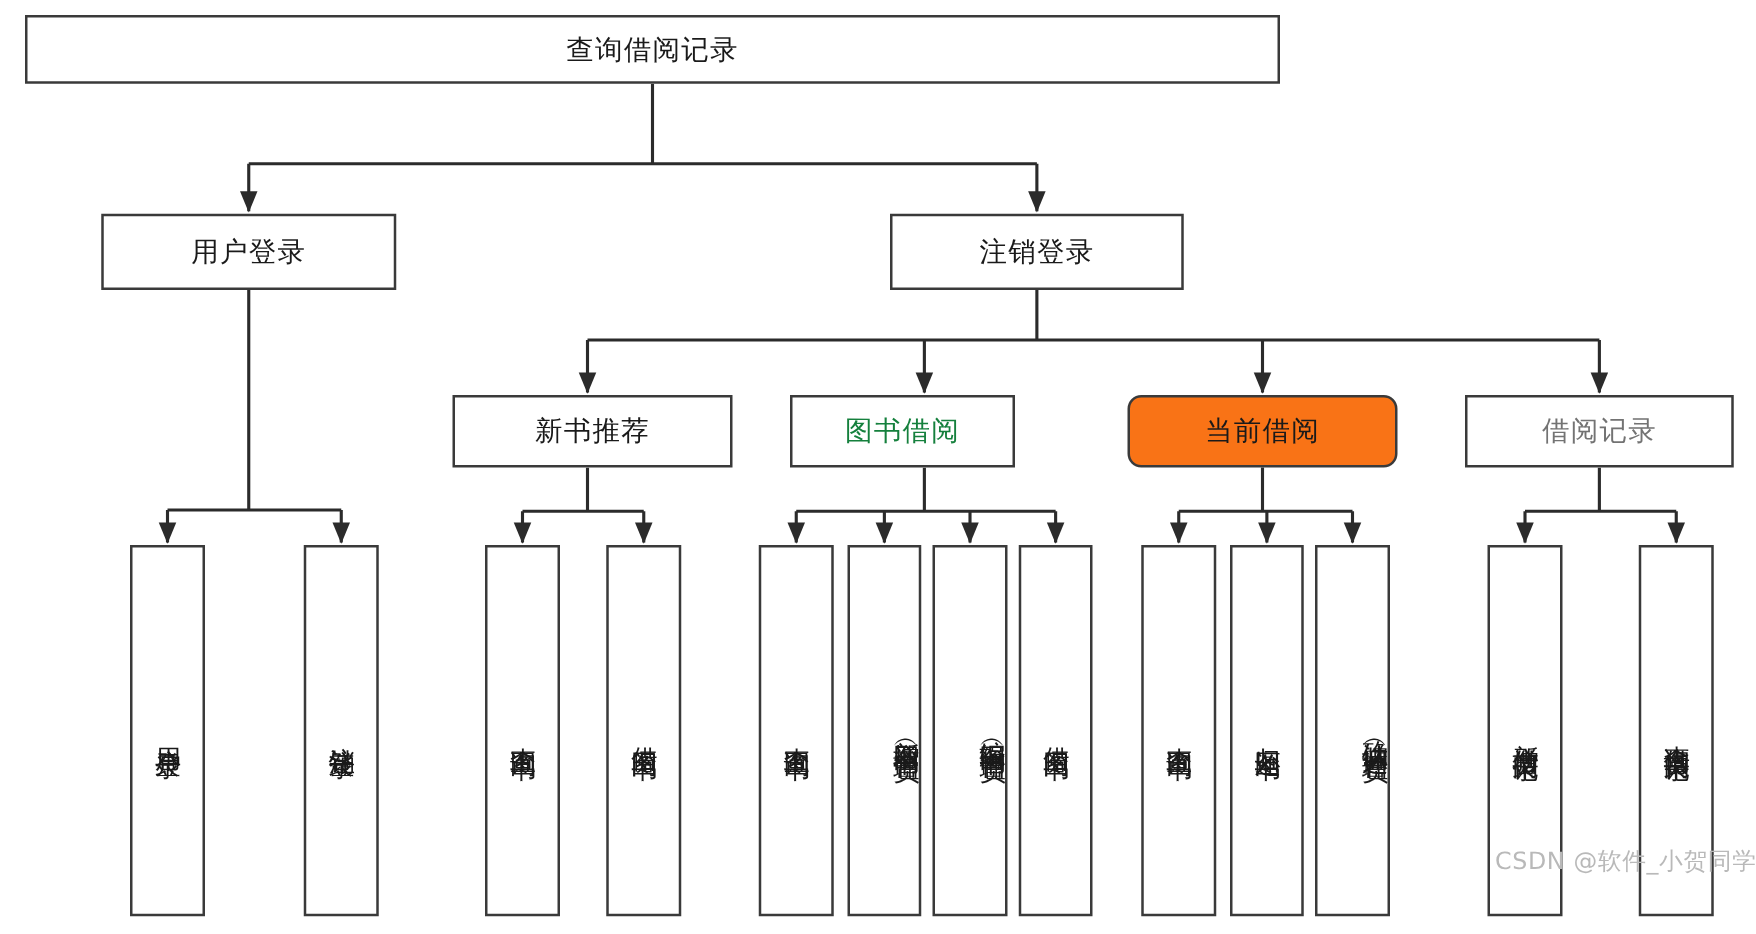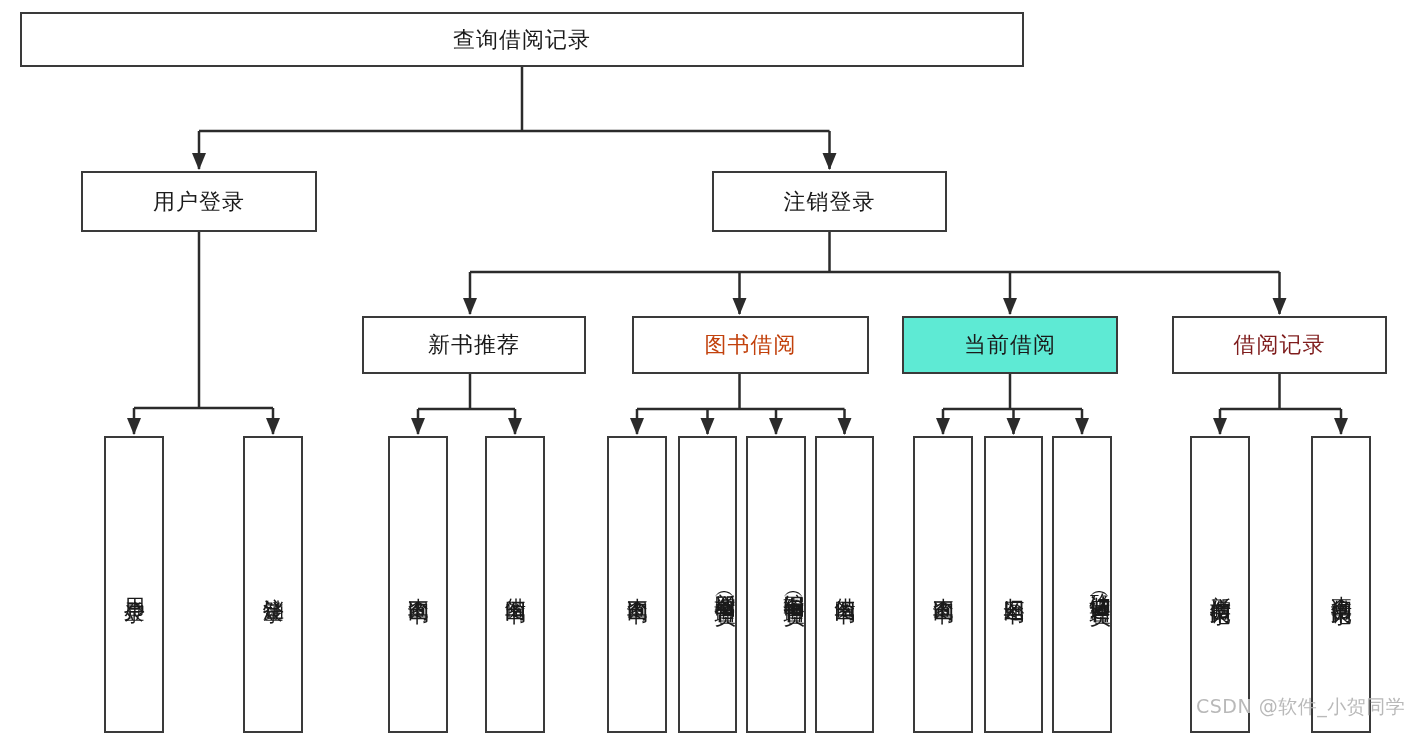--- a/index.html
+++ b/index.html
@@ -116,31 +116,31 @@
       <line x1="1220" y1="409" x2="1220" y2="434" stroke="#2b2b2b" stroke-width="2.5"></line>
       <polygon points="1213,418 1227,418 1220,435" fill="#2b2b2b"></polygon>
       <line x1="1341" y1="409" x2="1341" y2="434" stroke="#2b2b2b" stroke-width="2.5"></line>
       <polygon points="1334,418 1348,418 1341,435" fill="#2b2b2b"></polygon>
     </svg>
   <div id="nodes">
       <div class="node horizontal node-root" style="left: 20px; top: 12px; width: 1004px; height: 55px; border-color: rgb(58, 58, 58); background: rgb(255, 255, 255); color: rgb(26, 26, 26);">查询借阅记录</div>
       <div class="node horizontal" style="left: 81px; top: 171px; width: 236px; height: 61px; border-color: rgb(58, 58, 58); background: rgb(255, 255, 255); color: rgb(26, 26, 26);">用户登录</div>
       <div class="node horizontal" style="left: 712px; top: 171px; width: 235px; height: 61px; border-color: rgb(58, 58, 58); background: rgb(255, 255, 255); color: rgb(26, 26, 26);">注销登录</div>
       <div class="node horizontal" style="left: 362px; top: 316px; width: 224px; height: 58px; border-color: rgb(58, 58, 58); background: rgb(255, 255, 255); color: rgb(26, 26, 26);">新书推荐</div>
-      <div class="node horizontal" style="left: 632px; top: 316px; width: 237px; height: 58px; border-color: rgb(58, 58, 58); background: rgb(255, 255, 255); color: #c2410c;">图书借阅</div>
-      <div class="node horizontal" style="left: 902px; top: 316px; width: 216px; height: 58px; border-color: rgb(58, 58, 58); background: #5eead4; color: rgb(26, 26, 26);">当前借阅</div>
-      <div class="node horizontal" style="left: 1172px; top: 316px; width: 215px; height: 58px; border-color: rgb(58, 58, 58); background: rgb(255, 255, 255); color: #7f1d1d;">借阅记录</div>
+      <div class="node horizontal" style="left: 632px; top: 316px; width: 180px; height: 58px; border-color: rgb(58, 58, 58); background: rgb(255, 255, 255); color: #15803d;">图书借阅</div>
+      <div class="node horizontal" style="left: 902px; top: 316px; width: 216px; height: 58px; border-color: rgb(58, 58, 58); background: #f97316; color: rgb(26, 26, 26); border-radius: 11px;">当前借阅</div>
+      <div class="node horizontal" style="left: 1172px; top: 316px; width: 215px; height: 58px; border-color: rgb(58, 58, 58); background: rgb(255, 255, 255); color: #737373;">借阅记录</div>
       <div class="node vertical" style="left: 104px; top: 436px; width: 60px; height: 297px; border-color: rgb(58, 58, 58); background: rgb(255, 255, 255); color: rgb(26, 26, 26);">用户登录</div>
       <div class="node vertical" style="left: 243px; top: 436px; width: 60px; height: 297px; border-color: rgb(58, 58, 58); background: rgb(255, 255, 255); color: rgb(26, 26, 26);">注销登录</div>
       <div class="node vertical" style="left: 388px; top: 436px; width: 60px; height: 297px; border-color: rgb(58, 58, 58); background: rgb(255, 255, 255); color: rgb(26, 26, 26);">查询图书</div>
       <div class="node vertical" style="left: 485px; top: 436px; width: 60px; height: 297px; border-color: rgb(58, 58, 58); background: rgb(255, 255, 255); color: rgb(26, 26, 26);">借阅图书</div>
       <div class="node vertical" style="left: 607px; top: 436px; width: 60px; height: 297px; border-color: rgb(58, 58, 58); background: rgb(255, 255, 255); color: rgb(26, 26, 26);">查询图书</div>
       <div class="node vertical top-aligned" style="left: 678px; top: 436px; width: 59px; height: 297px; border-color: rgb(58, 58, 58); background: rgb(255, 255, 255); color: rgb(26, 26, 26);">新增图书（管理员）</div>
       <div class="node vertical top-aligned" style="left: 746px; top: 436px; width: 60px; height: 297px; border-color: rgb(58, 58, 58); background: rgb(255, 255, 255); color: rgb(26, 26, 26);">编辑图书（管理员）</div>
       <div class="node vertical" style="left: 815px; top: 436px; width: 59px; height: 297px; border-color: rgb(58, 58, 58); background: rgb(255, 255, 255); color: rgb(26, 26, 26);">借阅图书</div>
       <div class="node vertical" style="left: 913px; top: 436px; width: 60px; height: 297px; border-color: rgb(58, 58, 58); background: rgb(255, 255, 255); color: rgb(26, 26, 26);">查询图书</div>
       <div class="node vertical" style="left: 984px; top: 436px; width: 59px; height: 297px; border-color: rgb(58, 58, 58); background: rgb(255, 255, 255); color: rgb(26, 26, 26);">归还图书</div>
       <div class="node vertical top-aligned" style="left: 1052px; top: 436px; width: 60px; height: 297px; border-color: rgb(58, 58, 58); background: rgb(255, 255, 255); color: rgb(26, 26, 26);">确认归还（管理员）</div>
       <div class="node vertical" style="left: 1190px; top: 436px; width: 60px; height: 297px; border-color: rgb(58, 58, 58); background: rgb(255, 255, 255); color: rgb(26, 26, 26);">新增借阅记录</div>
       <div class="node vertical" style="left: 1311px; top: 436px; width: 60px; height: 297px; border-color: rgb(58, 58, 58); background: rgb(255, 255, 255); color: rgb(26, 26, 26);">查询借阅记录</div>
     </div>
-  <div class="watermark" style="left:1196px; top:694px;">CSDN @软件_小贺同学</div>
+  <div class="watermark" style="left:1196px; top:676px;">CSDN @软件_小贺同学</div>
 </div>
 
 </body></html>

